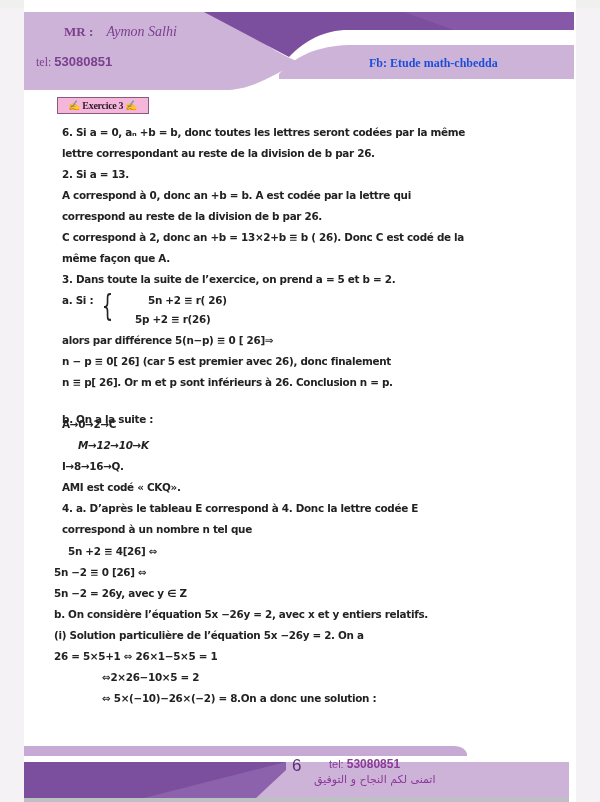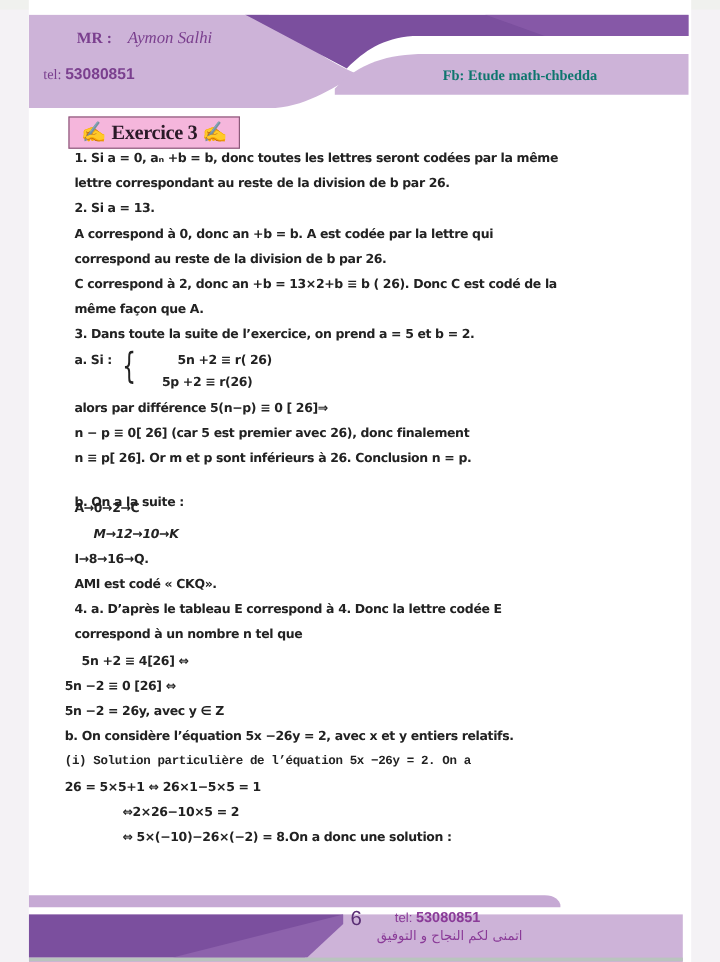--- a/index.html
+++ b/index.html
@@ -11,28 +11,28 @@
     position:absolute; left:24px; top:0; width:552px; height:802px; background:#ffffff;
   }
   .topstrip { position:absolute; left:0; top:0; width:600px; height:8px; background:#f0f1ee; }
   
   .header { position:absolute; left:24px; top:12px; width:550px; height:78px; overflow:hidden; }
   .header svg { position:absolute; left:0; top:0; }
   .hdr-mr { position:absolute; left:40px; top:12px; font-family:"Liberation Serif", serif; font-size:13px; color:#7a3f8e; font-weight:bold; }
   .hdr-mr .name { font-style:italic; font-weight:normal; font-size:14px; margin-left:10px; color:#7a3f8e; }
   .hdr-tel { position:absolute; left:12px; top:42px; font-family:"Liberation Serif", serif; font-size:12px; color:#7a3f8e; }
   .hdr-tel b { font-family:"Liberation Sans", sans-serif; font-size:13px; }
-  .hdr-fb { position:absolute; left:345px; top:44px; font-family:"Liberation Serif", serif; font-size:12px; color:#0f766e; font-weight:bold;text-align:right; }
+  .hdr-fb { position:absolute; left:345px; top:44px; font-family:"Liberation Serif", serif; font-size:12px; color:#1d4ed8; font-weight:bold;text-align:right; }
 
   
   .content { position:absolute; left:50px; top:97px; width:510px;
     font-family:"DejaVu Sans", sans-serif; font-weight:bold; font-size:10.4px; color:#222; }
   .ex-title {
     display:inline-block; background:#f5b6dc; border:1.5px solid #8a5a7a; padding:2px 10px;
-    font-family:"Liberation Serif", serif; font-size:17px; color:#2a1a28; margin-left:7px;
+    font-family:"Liberation Serif", serif; font-size:10px; color:#2a1a28; margin-left:7px;
   }
   .line { position:absolute; white-space:nowrap; letter-spacing:-0.3px; }
   .brace { position:absolute; font-weight:normal; font-size:30px; line-height:30px; color:#222; transform:scaleX(0.6); }
 
   
   .footer { position:absolute; left:24px; top:740px; width:552px; height:62px; }
   .footer svg { position:absolute; left:0; top:0; }
   .ft-page { position:absolute; left:268px; top:16px; font-size:17px; color:#5a2e75; font-family:"Liberation Sans", sans-serif; }
   .ft-tel { position:absolute; left:305px; top:17px; font-size:11px; color:#8a3b98; font-family:"Liberation Sans", sans-serif; }
   .ft-tel b { font-size:12px; }
@@ -63,21 +63,21 @@
     <span>tel:</span>
     <b>53080851</b>
   </div>
   <div class="hdr-fb">Fb: Etude math-chbedda</div>
 </div>
 
 <div class="content">
   <div class="line" style="left:0;top:0;">
     <span class="ex-title">✍ Exercice 3 ✍</span>
   </div>
-  <div class="line" style="left:12px;top:29px;">1. Si a = 0, aₙ +b = b, donc toutes les lettres seront codées par la même</div>
+  <div class="line" style="left:12px;top:29px;">6. Si a = 0, aₙ +b = b, donc toutes les lettres seront codées par la même</div>
   <div class="line" style="left:12px;top:50px;">lettre correspondant au reste de la division de b par 26.</div>
   <div class="line" style="left:12px;top:71px;">2. Si a = 13.</div>
   <div class="line" style="left:12px;top:92px;">A correspond à 0, donc an +b = b. A est codée par la lettre qui</div>
   <div class="line" style="left:12px;top:113px;text-align:right;">correspond au reste de la division de b par 26.</div>
   <div class="line" style="left:12px;top:134px;text-align:center;">C correspond à 2, donc an +b = 13×2+b ≡ b ( 26). Donc C est codé de la</div>
   <div class="line" style="left:12px;top:155px;">même façon que A.</div>
   <div class="line" style="left:12px;top:176px;">3. Dans toute la suite de l’exercice, on prend a = 5 et b = 2.</div>
   <div class="line" style="left:12px;top:197px;">a. Si :</div>
   <div class="brace" style="left:48px;top:194px;">{</div>
   <div class="line" style="left:58px;top:197px;margin-left:40px;">5n +2 ≡ r( 26)</div>
@@ -89,21 +89,21 @@
   <div class="line" style="left:12px;top:321px;">A→0→2→C</div>
   <div class="line" style="left:28px;top:342px;font-style:italic;">M→12→10→K</div>
   <div class="line" style="left:12px;top:363px;">I→8→16→Q.</div>
   <div class="line" style="left:12px;top:384px;">AMI est codé « CKQ».</div>
   <div class="line" style="left:12px;top:405px;">4. a. D’après le tableau E correspond à 4. Donc la lettre codée E</div>
   <div class="line" style="left:12px;top:426px;">correspond à un nombre n tel que</div>
   <div class="line" style="left:4px;top:448px;margin-left:14px;">5n +2 ≡ 4[26] ⇔</div>
   <div class="line" style="left:4px;top:469px;">5n −2 ≡ 0 [26] ⇔</div>
   <div class="line" style="left:4px;top:490px;">5n −2 = 26y, avec  y ∈ Z</div>
   <div class="line" style="left:4px;top:511px;">b. On considère l’équation 5x −26y = 2, avec x et y entiers relatifs.</div>
-  <div class="line" style="left:4px;top:532px;font-family:Liberation Mono, monospace;">(i) Solution particulière de l’équation 5x −26y = 2. On a</div>
+  <div class="line" style="left:4px;top:532px;">(i) Solution particulière de l’équation 5x −26y = 2. On a</div>
   <div class="line" style="left:4px;top:553px;">26 = 5×5+1 ⇔ 26×1−5×5 = 1</div>
   <div class="line" style="left:52px;top:574px;">⇔2×26−10×5 = 2</div>
   <div class="line" style="left:52px;top:595px;">⇔  5×(−10)−26×(−2) = 8.On a donc une solution :</div>
 </div>
 
 <div class="footer">
   <svg width="552" height="62" viewBox="0 0 552 62">
 
     <path d="M0,6 L430,6 C438,6 442,10 443,14 L443,16 L0,16 Z" fill="#c6a9d4"></path>
 

